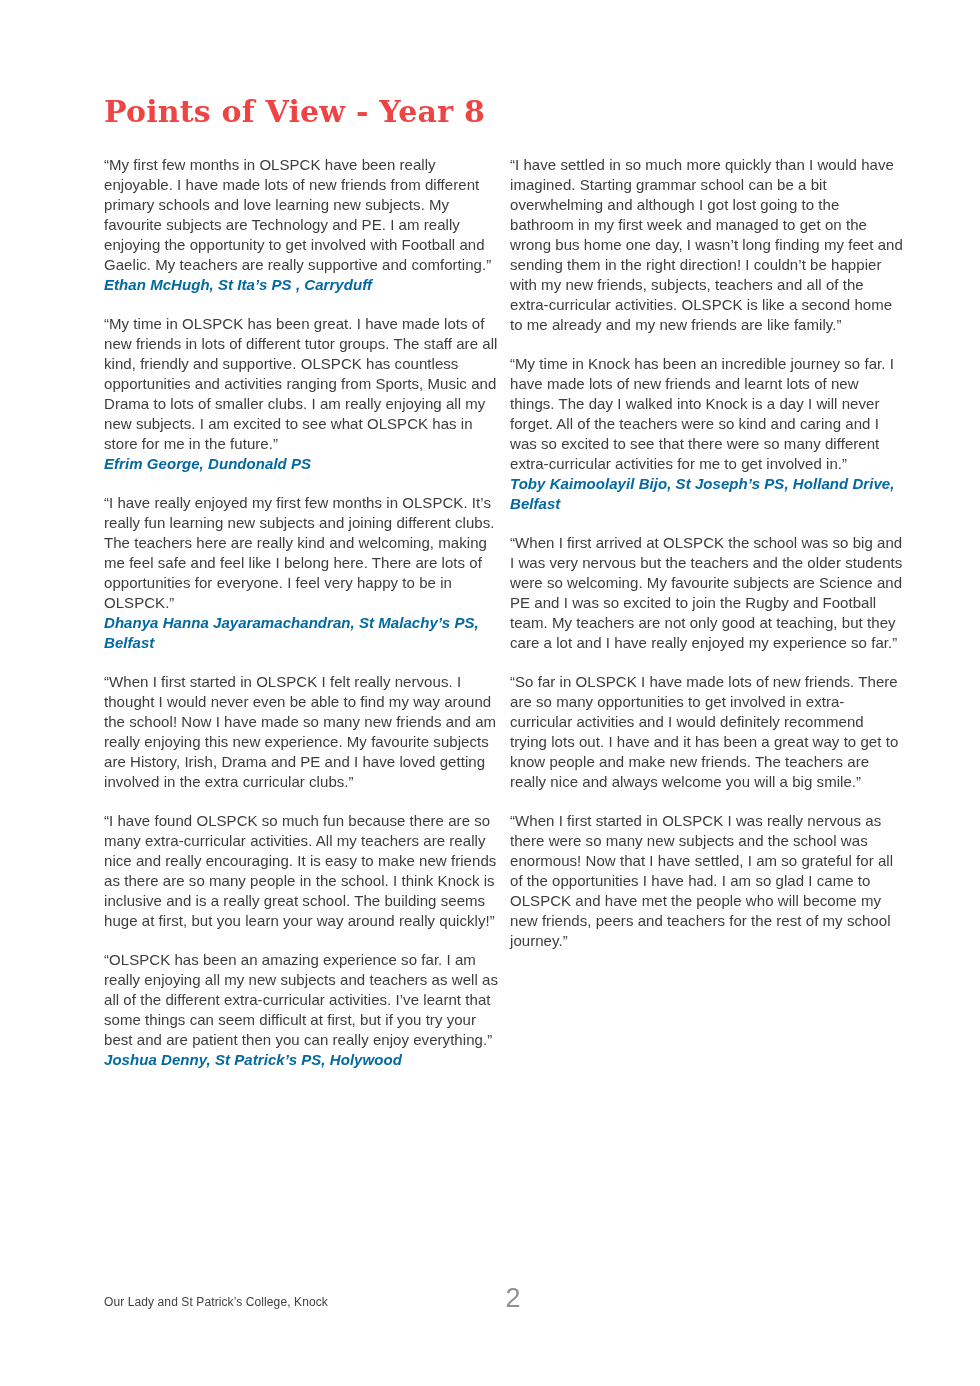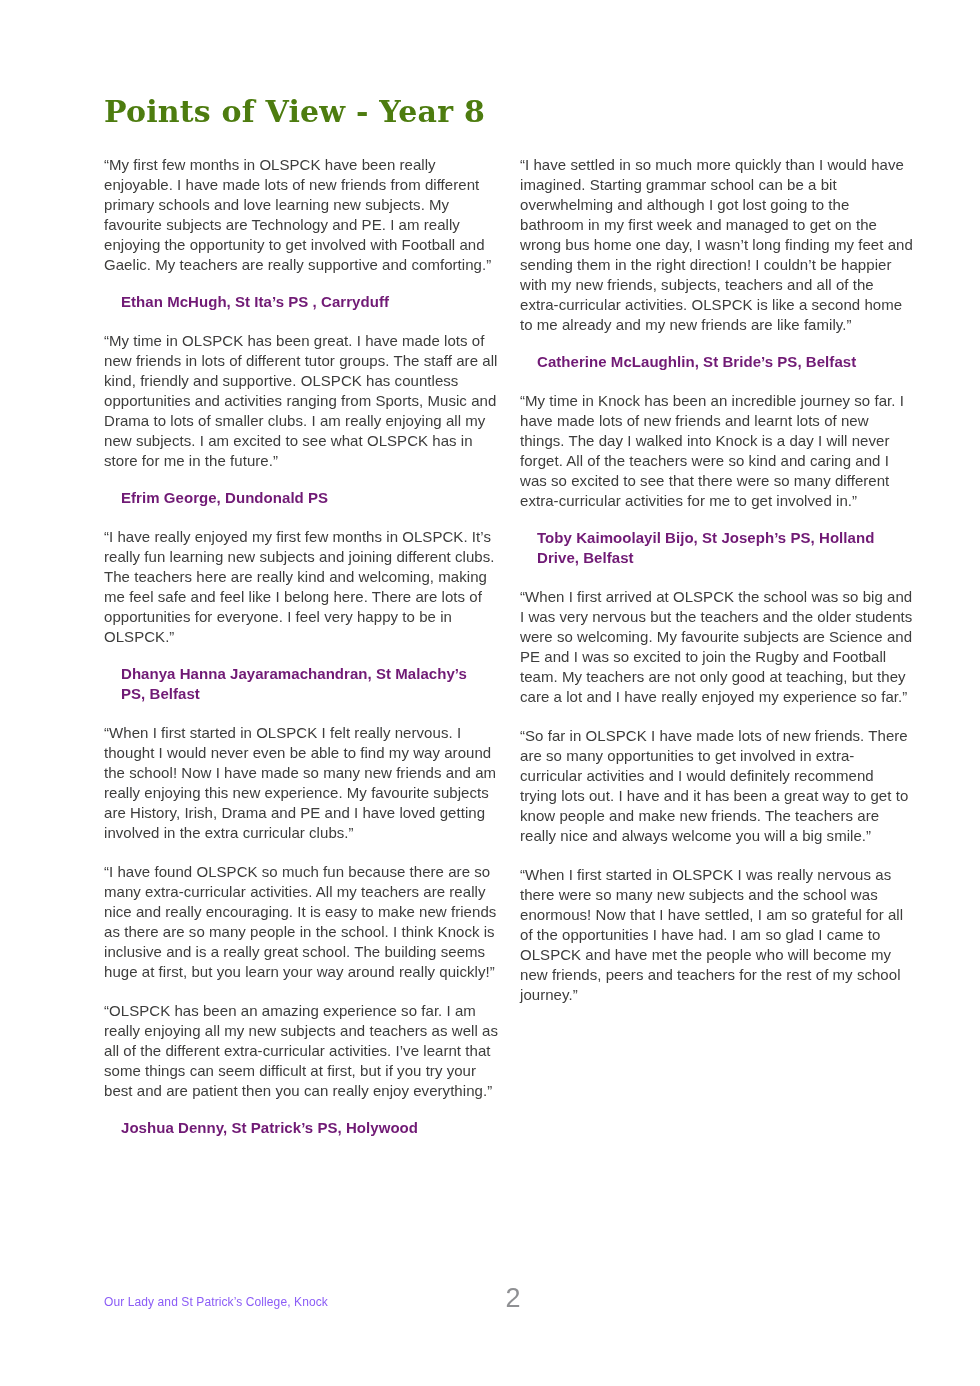--- a/index.html
+++ b/index.html
@@ -19,62 +19,63 @@
     position: absolute;
     left: 104px;
     top: 95px;
     width: 818px;
   }
   .page-title {
     font-family: "DejaVu Serif", "Liberation Serif", serif;
     font-weight: 700;
     font-size: 30px;
     line-height: 1.1;
-    color: #4d7c0f;
+    color: #ef4444;
     margin: 0 0 27px 0;
     letter-spacing: 0.2px;
   }
   .columns {
     display: flex;
-    gap: 22px;
+    gap: 12px;
   }
   .col {
     width: 394px;
   }
   .quote-block {
     margin: 0 0 19px 0;
   }
   .quote {
     margin: 0;
     font-size: 15px;
     line-height: 20px;
     color: #3d3d3c;
     letter-spacing: 0.05px;
   }
   .attribution {
-    margin: 17px;
+    margin: 0;
     font-size: 15px;
     line-height: 20px;
     font-weight: 700;
-    color: #701a75;
+    font-style: italic;
+    color: #0369a1;
     letter-spacing: 0.05px;
   }
   .footer {
     position: absolute;
     left: 104px;
     top: 1283px;
     width: 818px;
     height: 40px;
   }
   .footer-school {
     position: absolute;
     left: 0;
     top: 12px;
     font-size: 12px;
-    color: #8b5cf6;
+    color: #404040;
     letter-spacing: 0.1px;
   }
   .footer-page-number {
     position: absolute;
     left: 0;
     right: 0;
     top: 0;
     text-align: center;
     font-size: 27px;
     font-weight: 400;
@@ -110,21 +111,20 @@
         </div>
         <div class="quote-block">
           <p class="quote">“OLSPCK has been an amazing experience so far. I am really enjoying all my new subjects and teachers as well as all of the different extra-curricular activities. I’ve learnt that some things can seem difficult at first, but if you try your best and are patient then you can really enjoy everything.”</p>
           <p class="attribution">Joshua Denny, St Patrick’s PS, Holywood</p>
         </div>
       </div>
 
       <div class="col">
         <div class="quote-block">
           <p class="quote">“I have settled in so much more quickly than I would have imagined. Starting grammar school can be a bit overwhelming and although I got lost going to the bathroom in my first week and managed to get on the wrong bus home one day, I wasn’t long finding my feet and sending them in the right direction! I couldn’t be happier with my new friends, subjects, teachers and all of the extra-curricular activities. OLSPCK is like a second home to me already and my new friends are like family.”</p>
-          <p class="attribution">Catherine McLaughlin, St Bride’s PS, Belfast</p>
         </div>
         <div class="quote-block">
           <p class="quote">“My time in Knock has been an incredible journey so far. I have made lots of new friends and learnt lots of new things. The day I walked into Knock is a day I will never forget. All of the teachers were so kind and caring and I was so excited to see that there were so many different extra-curricular activities for me to get involved in.”</p>
           <p class="attribution">Toby Kaimoolayil Bijo, St Joseph’s PS, Holland Drive, Belfast</p>
         </div>
         <div class="quote-block">
         </div>
         <div class="quote-block">
           <p class="quote">“When I first arrived at OLSPCK the school was so big and I was very nervous but the teachers and the older students were so welcoming. My favourite subjects are Science and PE and I was so excited to join the Rugby and Football team. My teachers are not only good at teaching, but they care a lot and I have really enjoyed my experience so far.”</p>
         </div>

